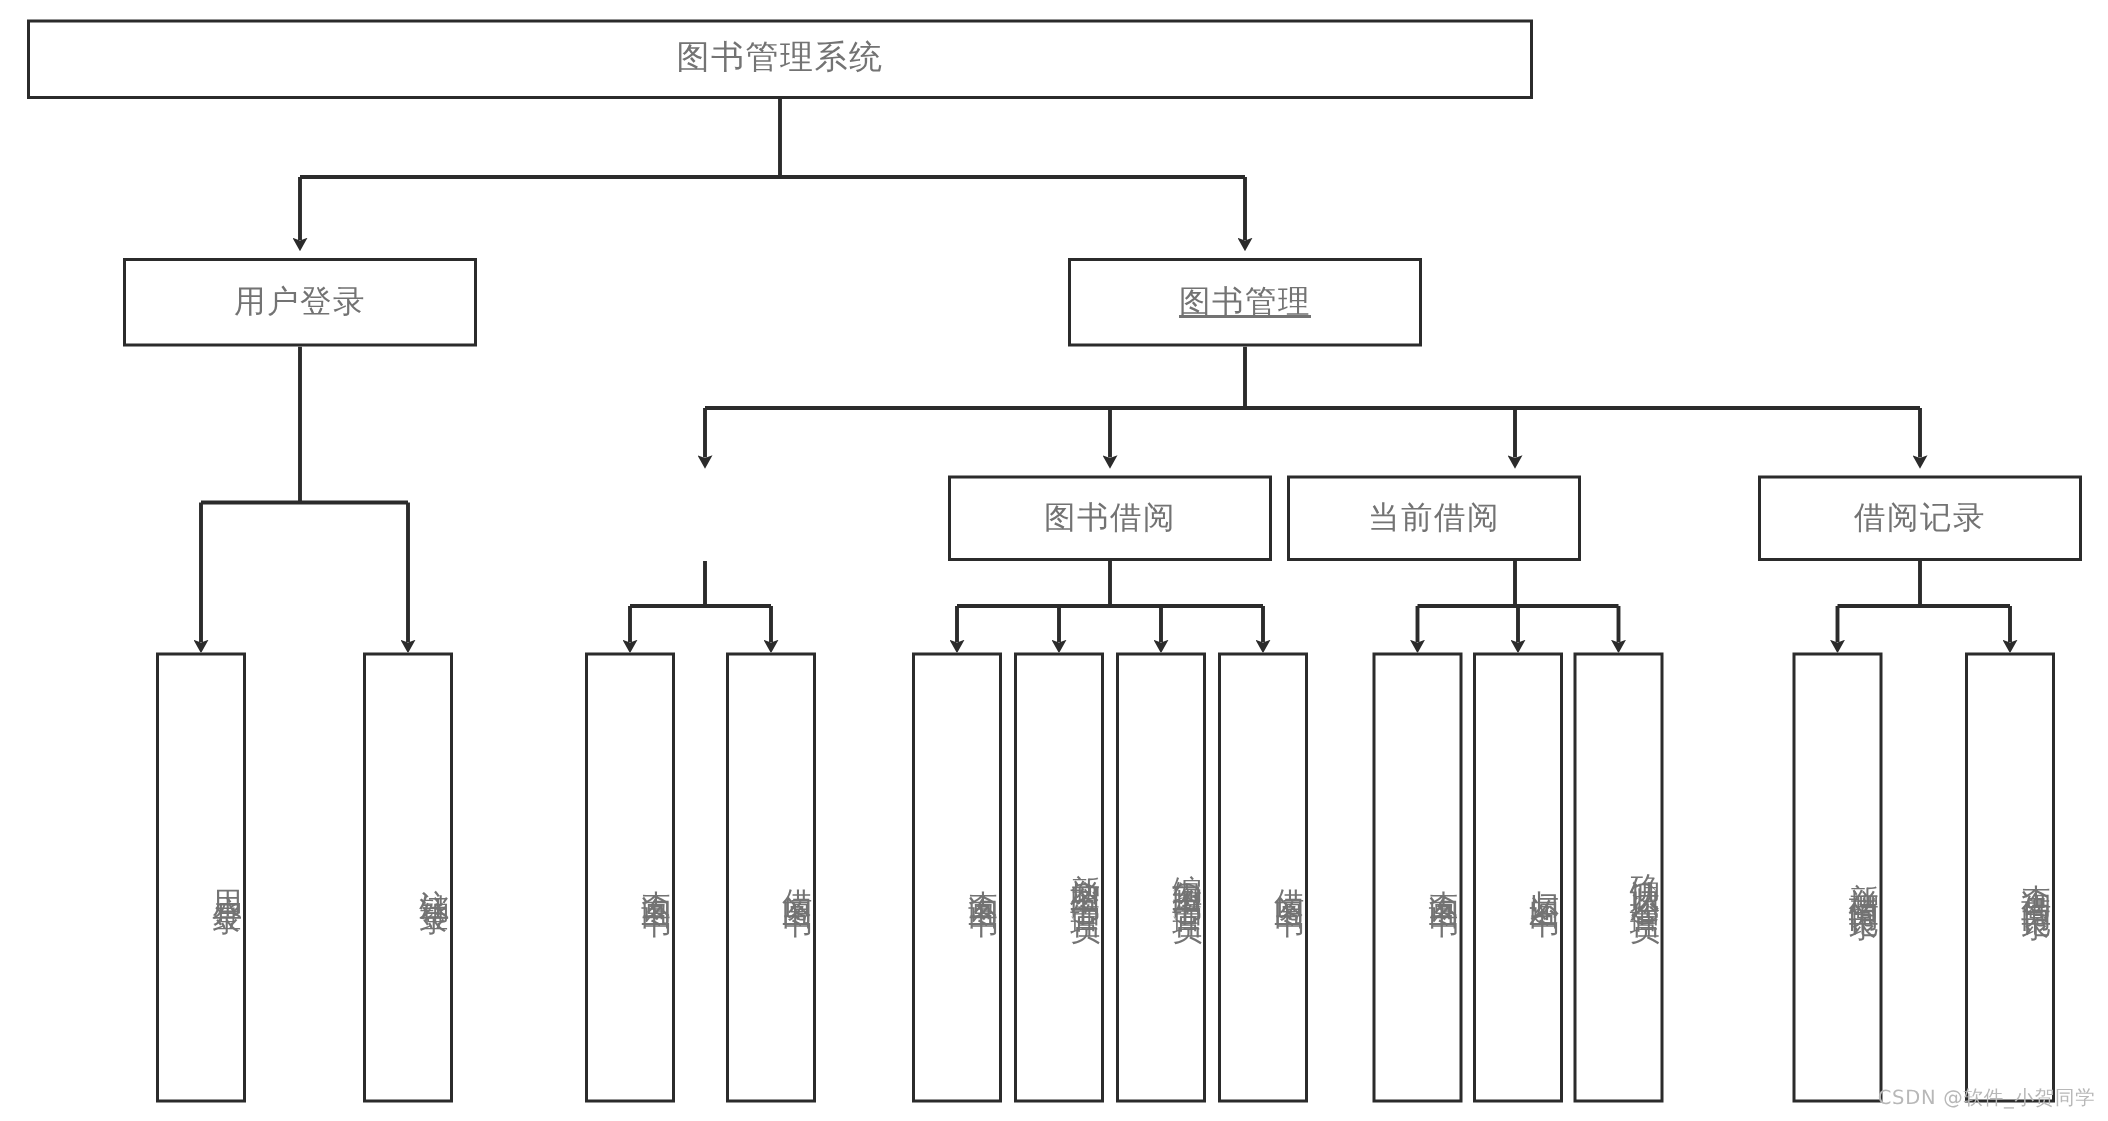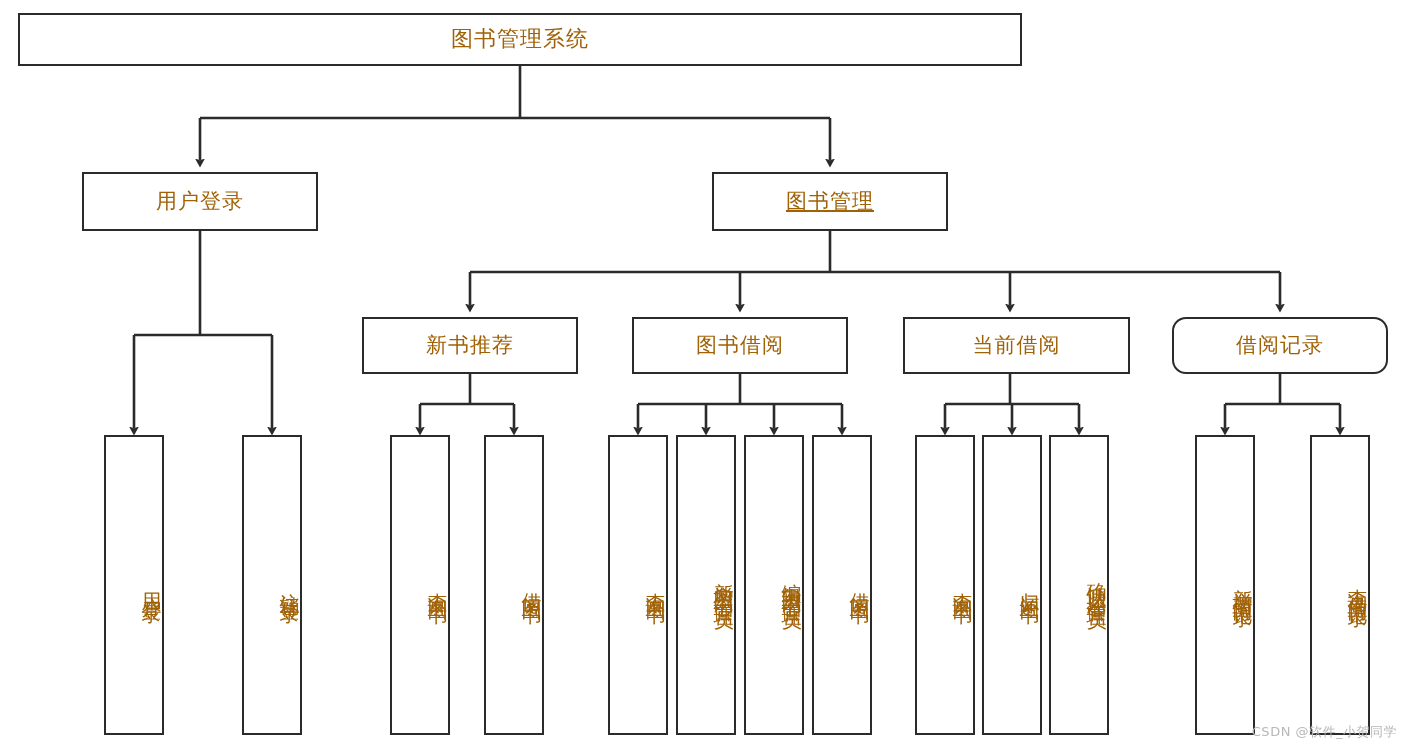--- a/index.html
+++ b/index.html
@@ -27,21 +27,21 @@
     pointer-events: none;
   }
   .node {
     position: absolute;
     box-sizing: border-box;
     border: 2px solid #2b2b2b;
     background: #ffffff;
     display: flex;
     align-items: center;
     justify-content: center;
-    color: #a16207;
+    color: #737373;
   }
   .node-h {
     font-size: 21px;
     letter-spacing: 1px;
     line-height: 1.2;
   }
   .node-root {
     font-size: 22px;
   }
   .node-v {
@@ -133,30 +133,27 @@
     <span>图书管理系统</span>
   </div>
 
   <div class="node node-h" style="left:82px; top:172px; width:236px; height:59px;">
     <span>用户登录</span>
   </div>
   <div class="node node-h" style="left:712px; top:172px; width:236px; height:59px;text-decoration:underline;">
     <span>图书管理</span>
   </div>
 
-  <div class="node node-h" style="left:362px; top:317px; width:216px; height:57px;">
-    <span>新书推荐</span>
-  </div>
   <div class="node node-h" style="left:632px; top:317px; width:216px; height:57px;">
     <span>图书借阅</span>
   </div>
-  <div class="node node-h" style="left:903px; top:317px; width:227px; height:57px;">
+  <div class="node node-h" style="left:858px; top:317px; width:196px; height:57px;">
     <span>当前借阅</span>
   </div>
-  <div class="node node-h" style="left:1172px; top:317px; width:216px; height:57px;border-radius:14px;">
+  <div class="node node-h" style="left:1172px; top:317px; width:216px; height:57px;">
     <span>借阅记录</span>
   </div>
 
   <div class="node node-v" style="left:104px; top:435px; width:60px; height:300px;">
     <span class="vtext">用户登录</span>
   </div>
   <div class="node node-v" style="left:242px; top:435px; width:60px; height:300px;">
     <span class="vtext">注销登录</span>
   </div>
 

